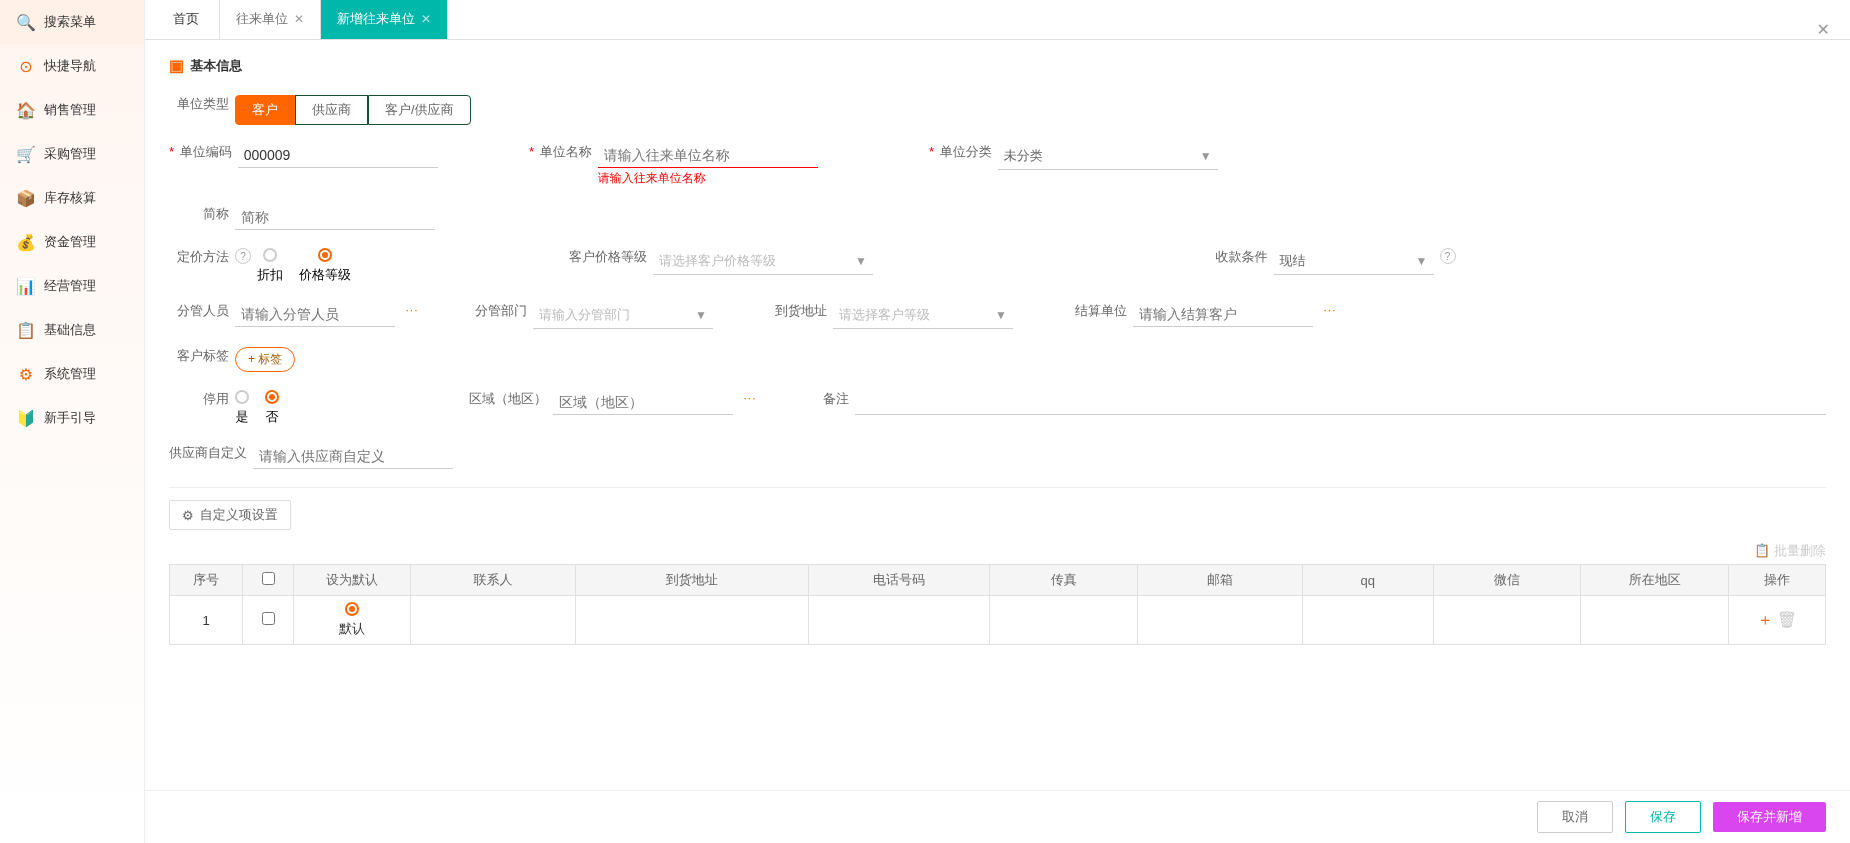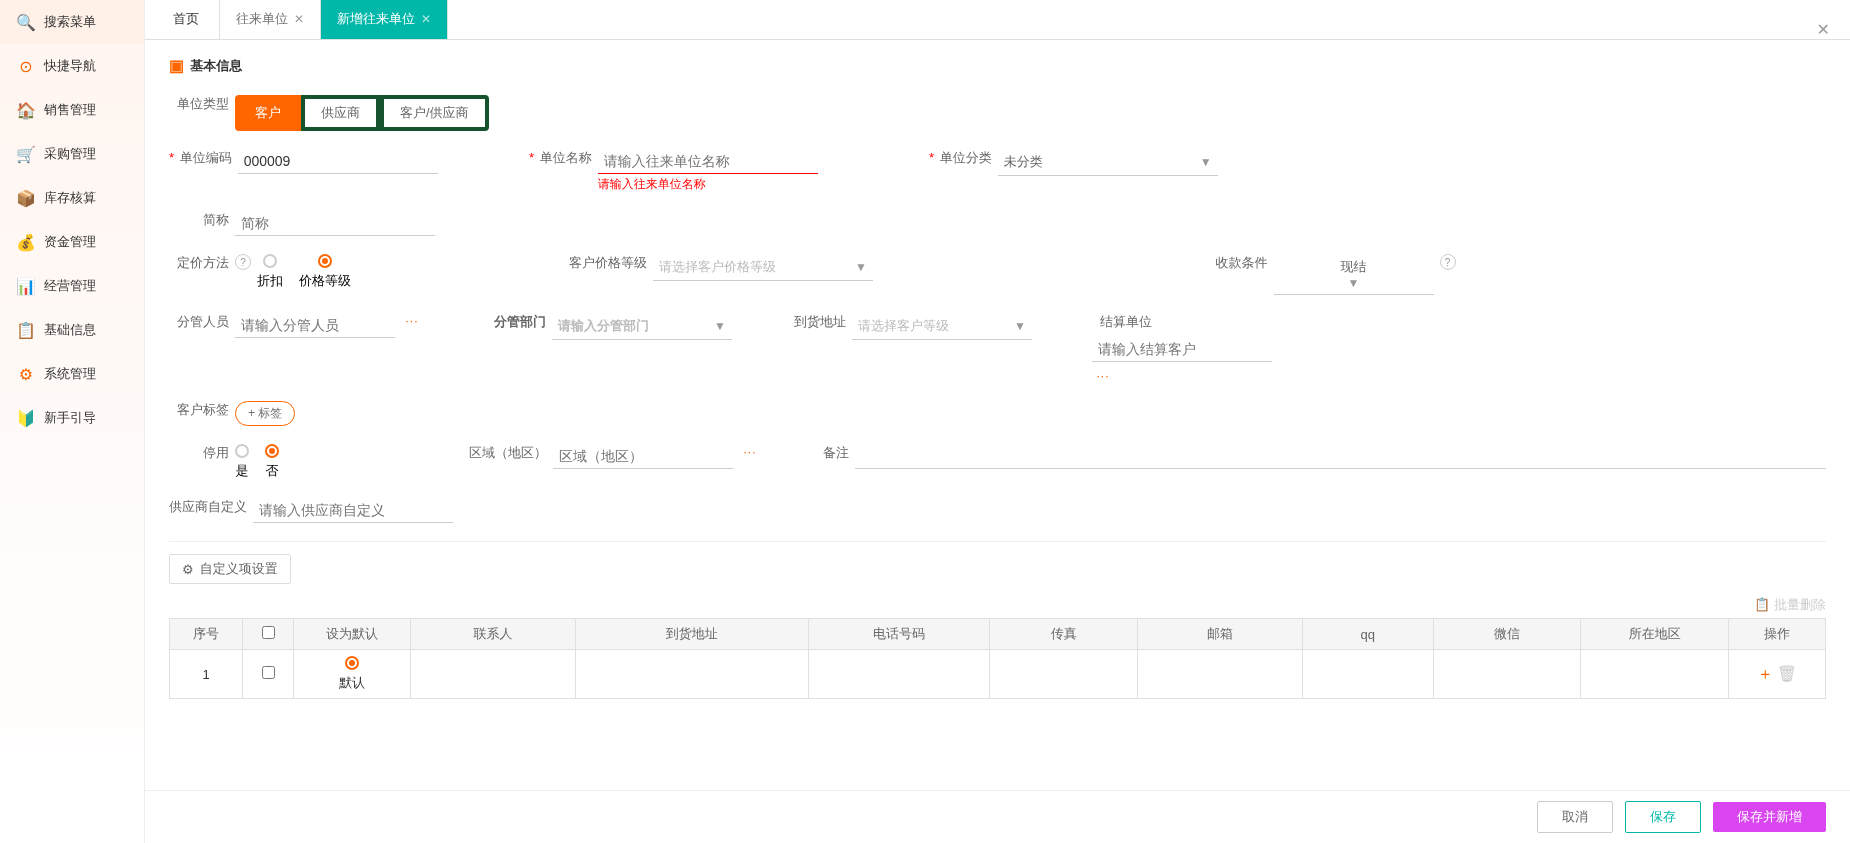--- a/index.html
+++ b/index.html
@@ -127,21 +127,21 @@
     }
     .form-input.error { border-bottom-color: red; }
     .error-msg { color: red; font-size: 12px; margin-top: 2px; }
 
     .input-with-error { display: flex; flex-direction: column; }
 
     
     .type-btn-group { display: flex; gap: 0; }
     .type-btn {
       padding: 5px 16px;
-      border: 4px solid #14532d;
+      border: 1px solid #14532d;
       background: #fff;
       cursor: pointer;
       font-size: 13px;
       color: #666;
     }
     .type-btn.active {
       background: #f60;
       color: #fff;
       border-color: #f60;
     }
@@ -174,21 +174,21 @@
     .radio-circle.checked::after {
       content: '';
       width: 6px; height: 6px;
       border-radius: 50%;
       background: #f60;
     }
 
     
     .tag-btn {
       border: 1px solid #f60;
-      color: #737373;
+      color: #a16207;
       background: #fff;
       border-radius: 20px;
       padding: 3px 12px;
       cursor: pointer;
       font-size: 12px;
     }
 
     
     .more-btn { color: #f60; cursor: pointer; padding: 0 4px; }
 
@@ -412,49 +412,49 @@
       </div>
       <div class="form-field" style="margin-left:20px;">
         <span class="form-label">客户价格等级</span>
         <div class="form-select wide" style="width:220px; color:#bbb;">
           <span>请选择客户价格等级</span>
           <span class="dropdown-arrow">▼</span>
         </div>
       </div>
       <div class="form-field" style="margin-left:20px;">
         <span class="form-label">收款条件</span>
-        <div class="form-select" style="width:160px;flex-direction:column;">
+        <div class="form-select" style="width:160px;">
           <span>现结</span>
           <span class="dropdown-arrow">▼</span>
         </div>
         <span class="help-icon">?</span>
       </div>
     </div>
 
     <div class="form-row">
       <div class="form-field" style="max-width:280px;">
         <span class="form-label">分管人员</span>
         <input class="form-input" type="text" style="width: 160px;" placeholder="请输入分管人员">
         <span class="more-btn">···</span>
       </div>
-      <div class="form-field" style="margin-left:37px; max-width:280px;font-weight:bold;">
+      <div class="form-field" style="margin-left:18px; max-width:280px;">
         <span class="form-label">分管部门</span>
         <div class="form-select" style="width:180px; color:#bbb;">
           <span>请输入分管部门</span>
           <span class="dropdown-arrow">▼</span>
         </div>
       </div>
       <div class="form-field" style="margin-left:20px; max-width:280px;">
         <span class="form-label">到货地址</span>
         <div class="form-select" style="width:180px; color:#bbb;">
           <span>请选择客户等级</span>
           <span class="dropdown-arrow">▼</span>
         </div>
       </div>
-      <div class="form-field" style="margin-left:26px;flex-direction:column;">
+      <div class="form-field" style="margin-left:20px;">
         <span class="form-label">结算单位</span>
         <input class="form-input" type="text" style="width: 180px;" placeholder="请输入结算客户">
         <span class="more-btn">···</span>
       </div>
     </div>
 
     <div class="form-row">
       <div class="form-field">
         <span class="form-label">客户标签</span>
         <button class="tag-btn">+ 标签</button>

